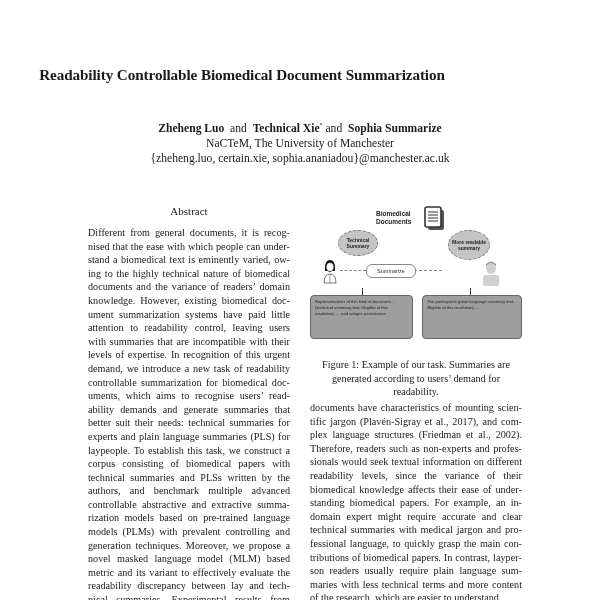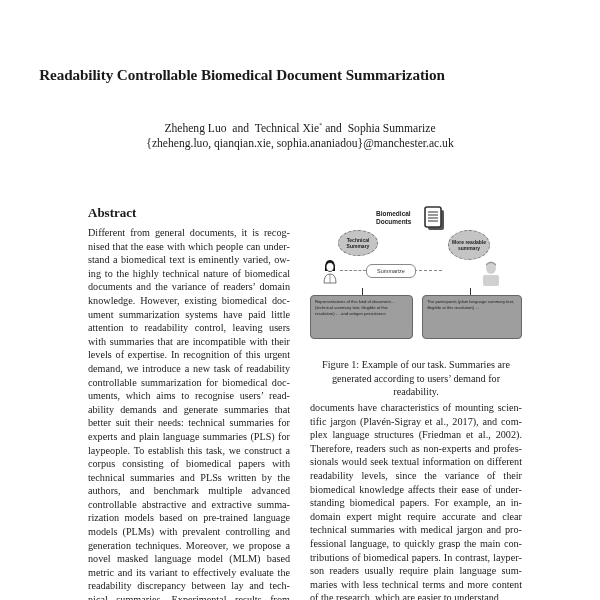--- a/index.html
+++ b/index.html
@@ -2,24 +2,24 @@
 <html><head>
 <meta charset="utf-8">
 <style>
   html, body { margin: 0; padding: 0; background: #ffffff; }
   body { width: 600px; height: 600px; position: relative; overflow: hidden;
          font-family: "Liberation Serif", "DejaVu Serif", serif; color: #1a1a1a; }
   .title { position: absolute; top: 66px; left: 0; width: 484px; text-align: center;
            font-weight: bold; font-size: 15.2px; letter-spacing: -0.1px; }
   .authors { position: absolute; top: 118px; left: 0; width: 600px; text-align: center;
              font-size: 11.6px; line-height: 15px; }
-  .authors b { font-weight: normal; }
+  .authors b { font-weight: bold; }
   .authors sup { font-size: 6px; vertical-align: 5px; }
-  .abs-head { position: absolute; top: 205px; left: 88px; width: 202px; text-align: left;
-              font-weight: bold; font-size: 13px; }
+  .abs-head { position: absolute; top: 205px; left: 88px; width: 202px; text-align: center;
+              font-weight: normal; font-size: 11px; }
   .col { position: absolute; font-size: 10.2px; line-height: 13.6px; text-align: justify;
          hyphens: manual; }
   .col-left { top: 226px; left: 88px; width: 202px; }
   .col-right { top: 401px; left: 310px; width: 212px; }
   .col p { margin: 0; }
   .caption { position: absolute; top: 358px; left: 310px; width: 212px; font-size: 10.2px;
              line-height: 13.6px; text-align: center; }
 
   
   .figure { position: absolute; left: 310px; top: 200px; width: 212px; height: 148px; }
@@ -52,21 +52,22 @@
 <div class="title">Readability Controllable Biomedical Document Summarization</div>
 
 <div class="authors">
   <div>
     <b>Zheheng Luo</b>
     &nbsp;<span>and</span>&nbsp;
     <b>Technical Xie</b><sup>*</sup>
     <span>and</span>&nbsp;
     <b>Sophia Summarize</b>
   </div>
-  <div>{zheheng.luo, qianqian.xie, sophia.ananiadou}@manchester.ac.uk</div>
+  <div>NaCTeM, The University of Manchester</div>
+  <div>{zheheng.luo, certain.xie, sophia.ananiadou}@manchester.ac.uk</div>
 </div>
 
 <div class="abs-head">Abstract</div>
 
 <div class="col col-left">
   <p>Different from general documents, it is recog­nised that the ease with which people can under­stand a biomedical text is eminently varied, ow­ing to the highly technical nature of biomedical documents and the variance of readers’ domain knowledge. However, existing biomedical doc­ument summarization systems have paid little attention to readability control, leaving users with summaries that are incompatible with their levels of expertise. In recognition of this urgent demand, we introduce a new task of readability controllable summarization for biomedical doc­uments, which aims to recognise users’ read­ability demands and generate summaries that better suit their needs: technical summaries for experts and plain language summaries (PLS) for laypeople. To establish this task, we con­struct a corpus consisting of biomedical papers with technical summaries and PLSs written by the authors, and benchmark multiple advanced controllable abstractive and extractive summa­rization models based on pre-trained language models (PLMs) with prevalent controlling and generation techniques. Moreover, we propose a novel masked language model (MLM) based metric and its variant to effectively evaluate the readability discrepancy between lay and tech­nical summaries. Experimental results from automated and human evaluations show that though current control techniques allow for a certain degree of readability adjustment during</p>
 </div>
 
 <div class="figure">
   <div class="fig-label" style="left:66px; top:10px;">

